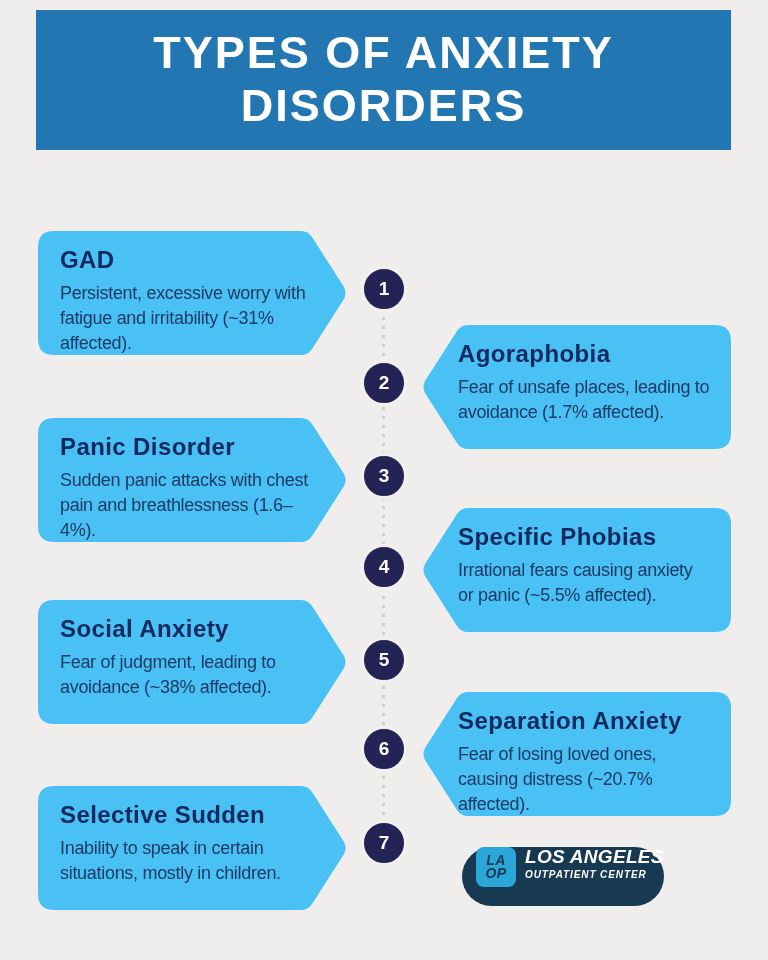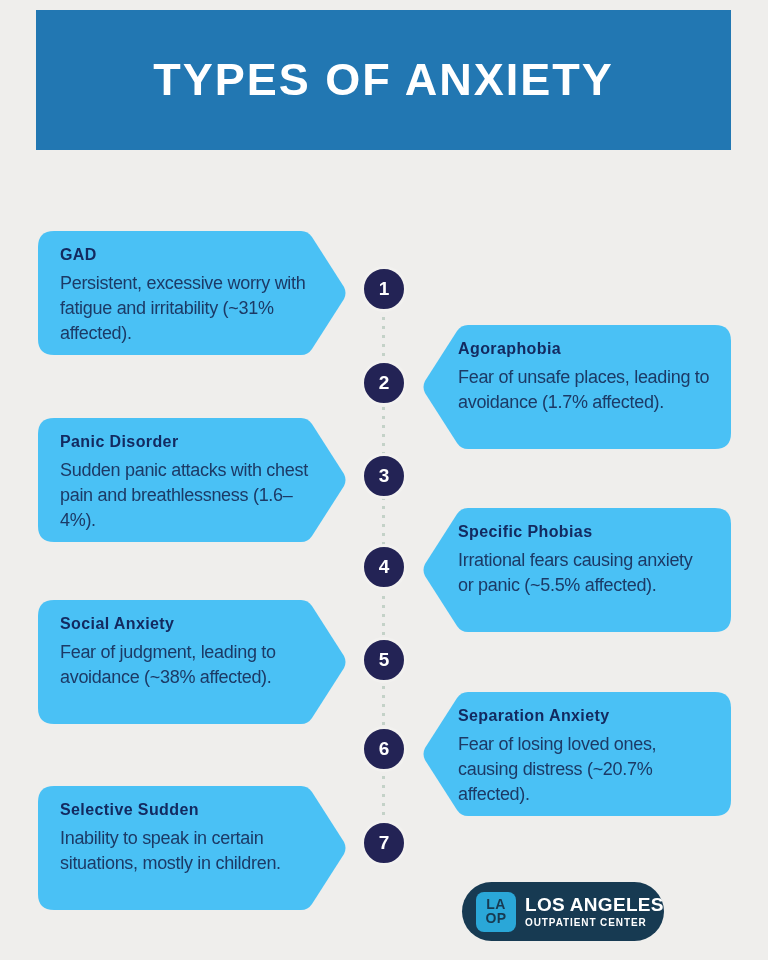--- a/index.html
+++ b/index.html
@@ -73,43 +73,44 @@
   .card.right .shape { transform: scaleX(-1); }
   .card-content {
     position: absolute; inset: 0;
     padding: 15px 36px 12px 22px;
   }
   .card.right .card-content {
     padding: 15px 20px 12px 36px;
     text-align: left;
   }
   .card-title {
-    font-size: 16px;
+    font-size: 24px;
     font-weight: bold;
     letter-spacing: 0.4px;
     color: var(--title_navy, #132a60);
     margin-bottom: 7px;
   }
   .card-desc {
     font-size: 18px;
     letter-spacing: -0.3px;
     line-height: 1.38;
     color: var(--body_navy, #1c3a66);
   }
 
   
   .logo-pill {
     position: absolute;
-    left: 462px; top: 882px;
+    left: 462px; top: 847px;
     width: 202px; height: 59px;
     border-radius: 30px;
     background: var(--logo_pill, #173a52);
-    display: flex; align-items: center;
+    display: flex; 
     padding-left: 14px;
     box-sizing: border-box;
+    font-style: italic;
   }
   .logo-mark {
     width: 40px; height: 40px;
     border-radius: 8px;
     background: var(--logo_square, #2aa7d8);
     display: flex; flex-direction: column;
     align-items: center; justify-content: center;
     color: var(--logo_pill, #173a52);
     font-size: 14px; font-weight: 800;
     line-height: 0.95;
@@ -124,20 +125,21 @@
     font-size: 10px; font-weight: bold; letter-spacing: 0.9px; margin-top: 2px;
   }
 </style>
 </head>
 <body>
 
 <div class="canvas">
 
   <div class="header">
     <div class="title-line">TYPES OF ANXIETY</div>
+    <div class="title-line">DISORDERS</div>
   </div>
 
   <div class="dotted-line"></div>
 
   <div class="num-circle" style="top:266px">
       <span>1</span>
     </div>
   <div class="num-circle" style="top:360px">
       <span>2</span>
     </div>

